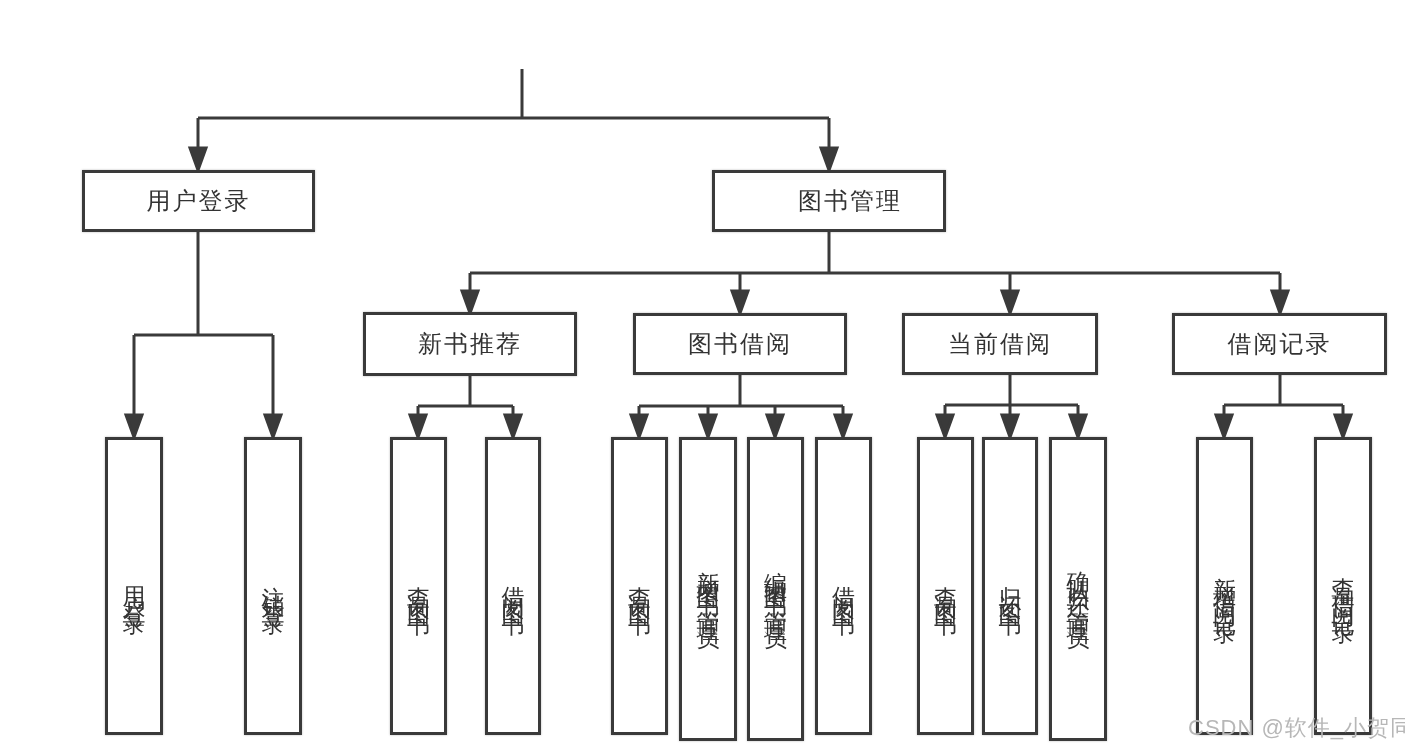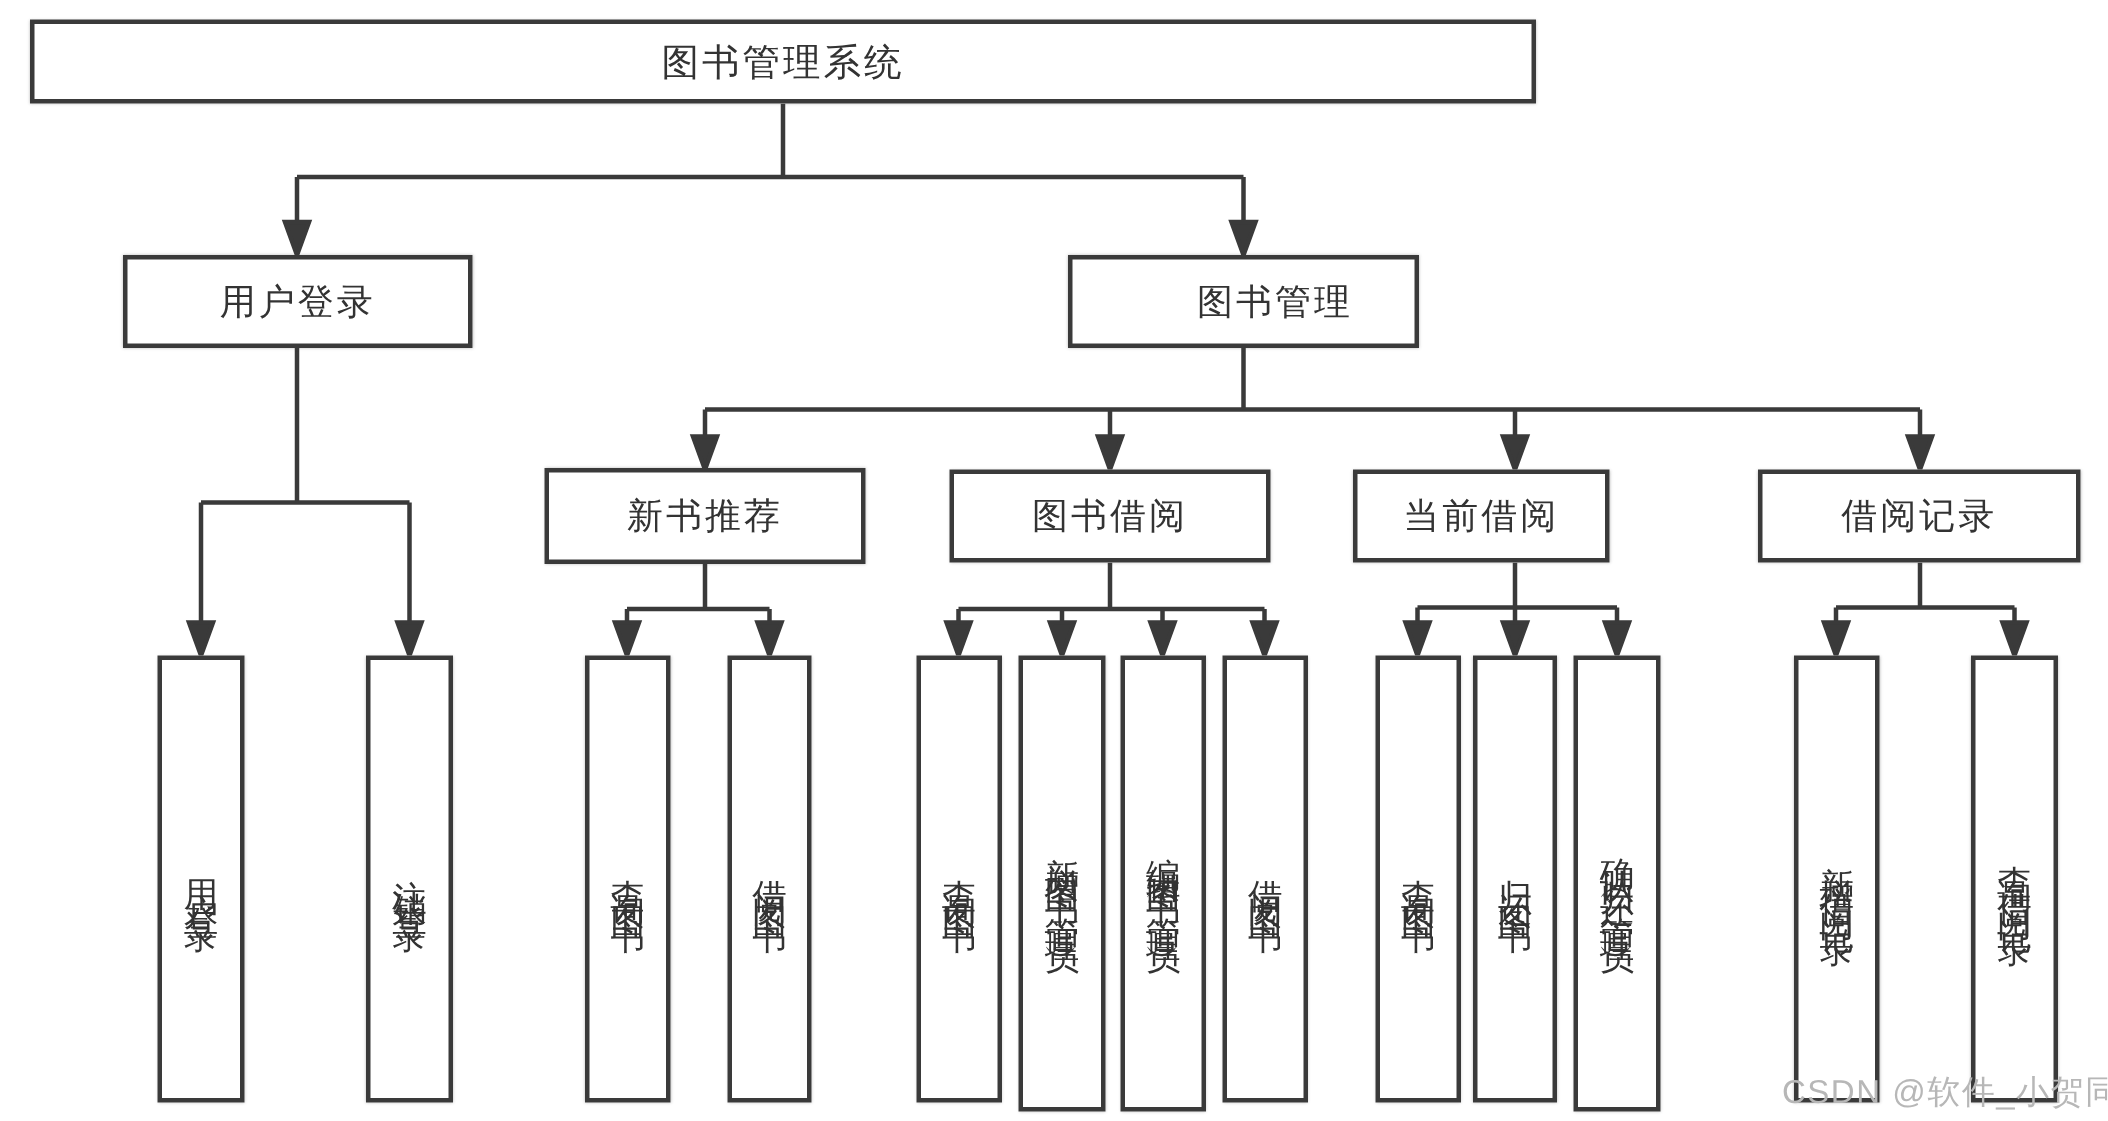--- a/index.html
+++ b/index.html
@@ -78,38 +78,35 @@
       </g>
 
       <g>
         <path fill="none" d="M1280 375 V405 M1224 405 H1343 M1224 405 V416 M1343 405 V416"></path>
         <polygon points="1216,415 1232,415 1224,437"></polygon>
         <polygon points="1335,415 1351,415 1343,437"></polygon>
       </g>
     </g>
   </svg>
 
-  <div class="node" id="root-box" style="left:20px;top:13px;width:1004px;height:56px;">
-    <span class="hlabel">图书管理系统</span>
-  </div>
 
   <div class="node" style="left:82px;top:170px;width:233px;height:62px;">
     <span class="hlabel">用户登录</span>
   </div>
   <div class="node" style="left:712px;top:170px;width:234px;height:62px;padding-left:42px;">
     <span class="hlabel">图书管理</span>
   </div>
 
   <div class="node" style="left:633px;top:313px;width:214px;height:62px;">
     <span class="hlabel">图书借阅</span>
   </div>
   <div class="node" style="left:363px;top:312px;width:214px;height:64px;">
     <span class="hlabel">新书推荐</span>
   </div>
-  <div class="node" style="left:902px;top:313px;width:171px;height:62px;align-items:center;">
+  <div class="node" style="left:902px;top:313px;width:196px;height:62px;align-items:center;">
     <span class="hlabel">当前借阅</span>
   </div>
   <div class="node" style="left:1172px;top:313px;width:215px;height:62px;">
     <span class="hlabel">借阅记录</span>
   </div>
 
   <div class="node leaf" style="left:105px;width:58px;">
     <span class="vlabel">用户登录</span>
   </div>
   <div class="node leaf" style="left:244px;width:58px;">

